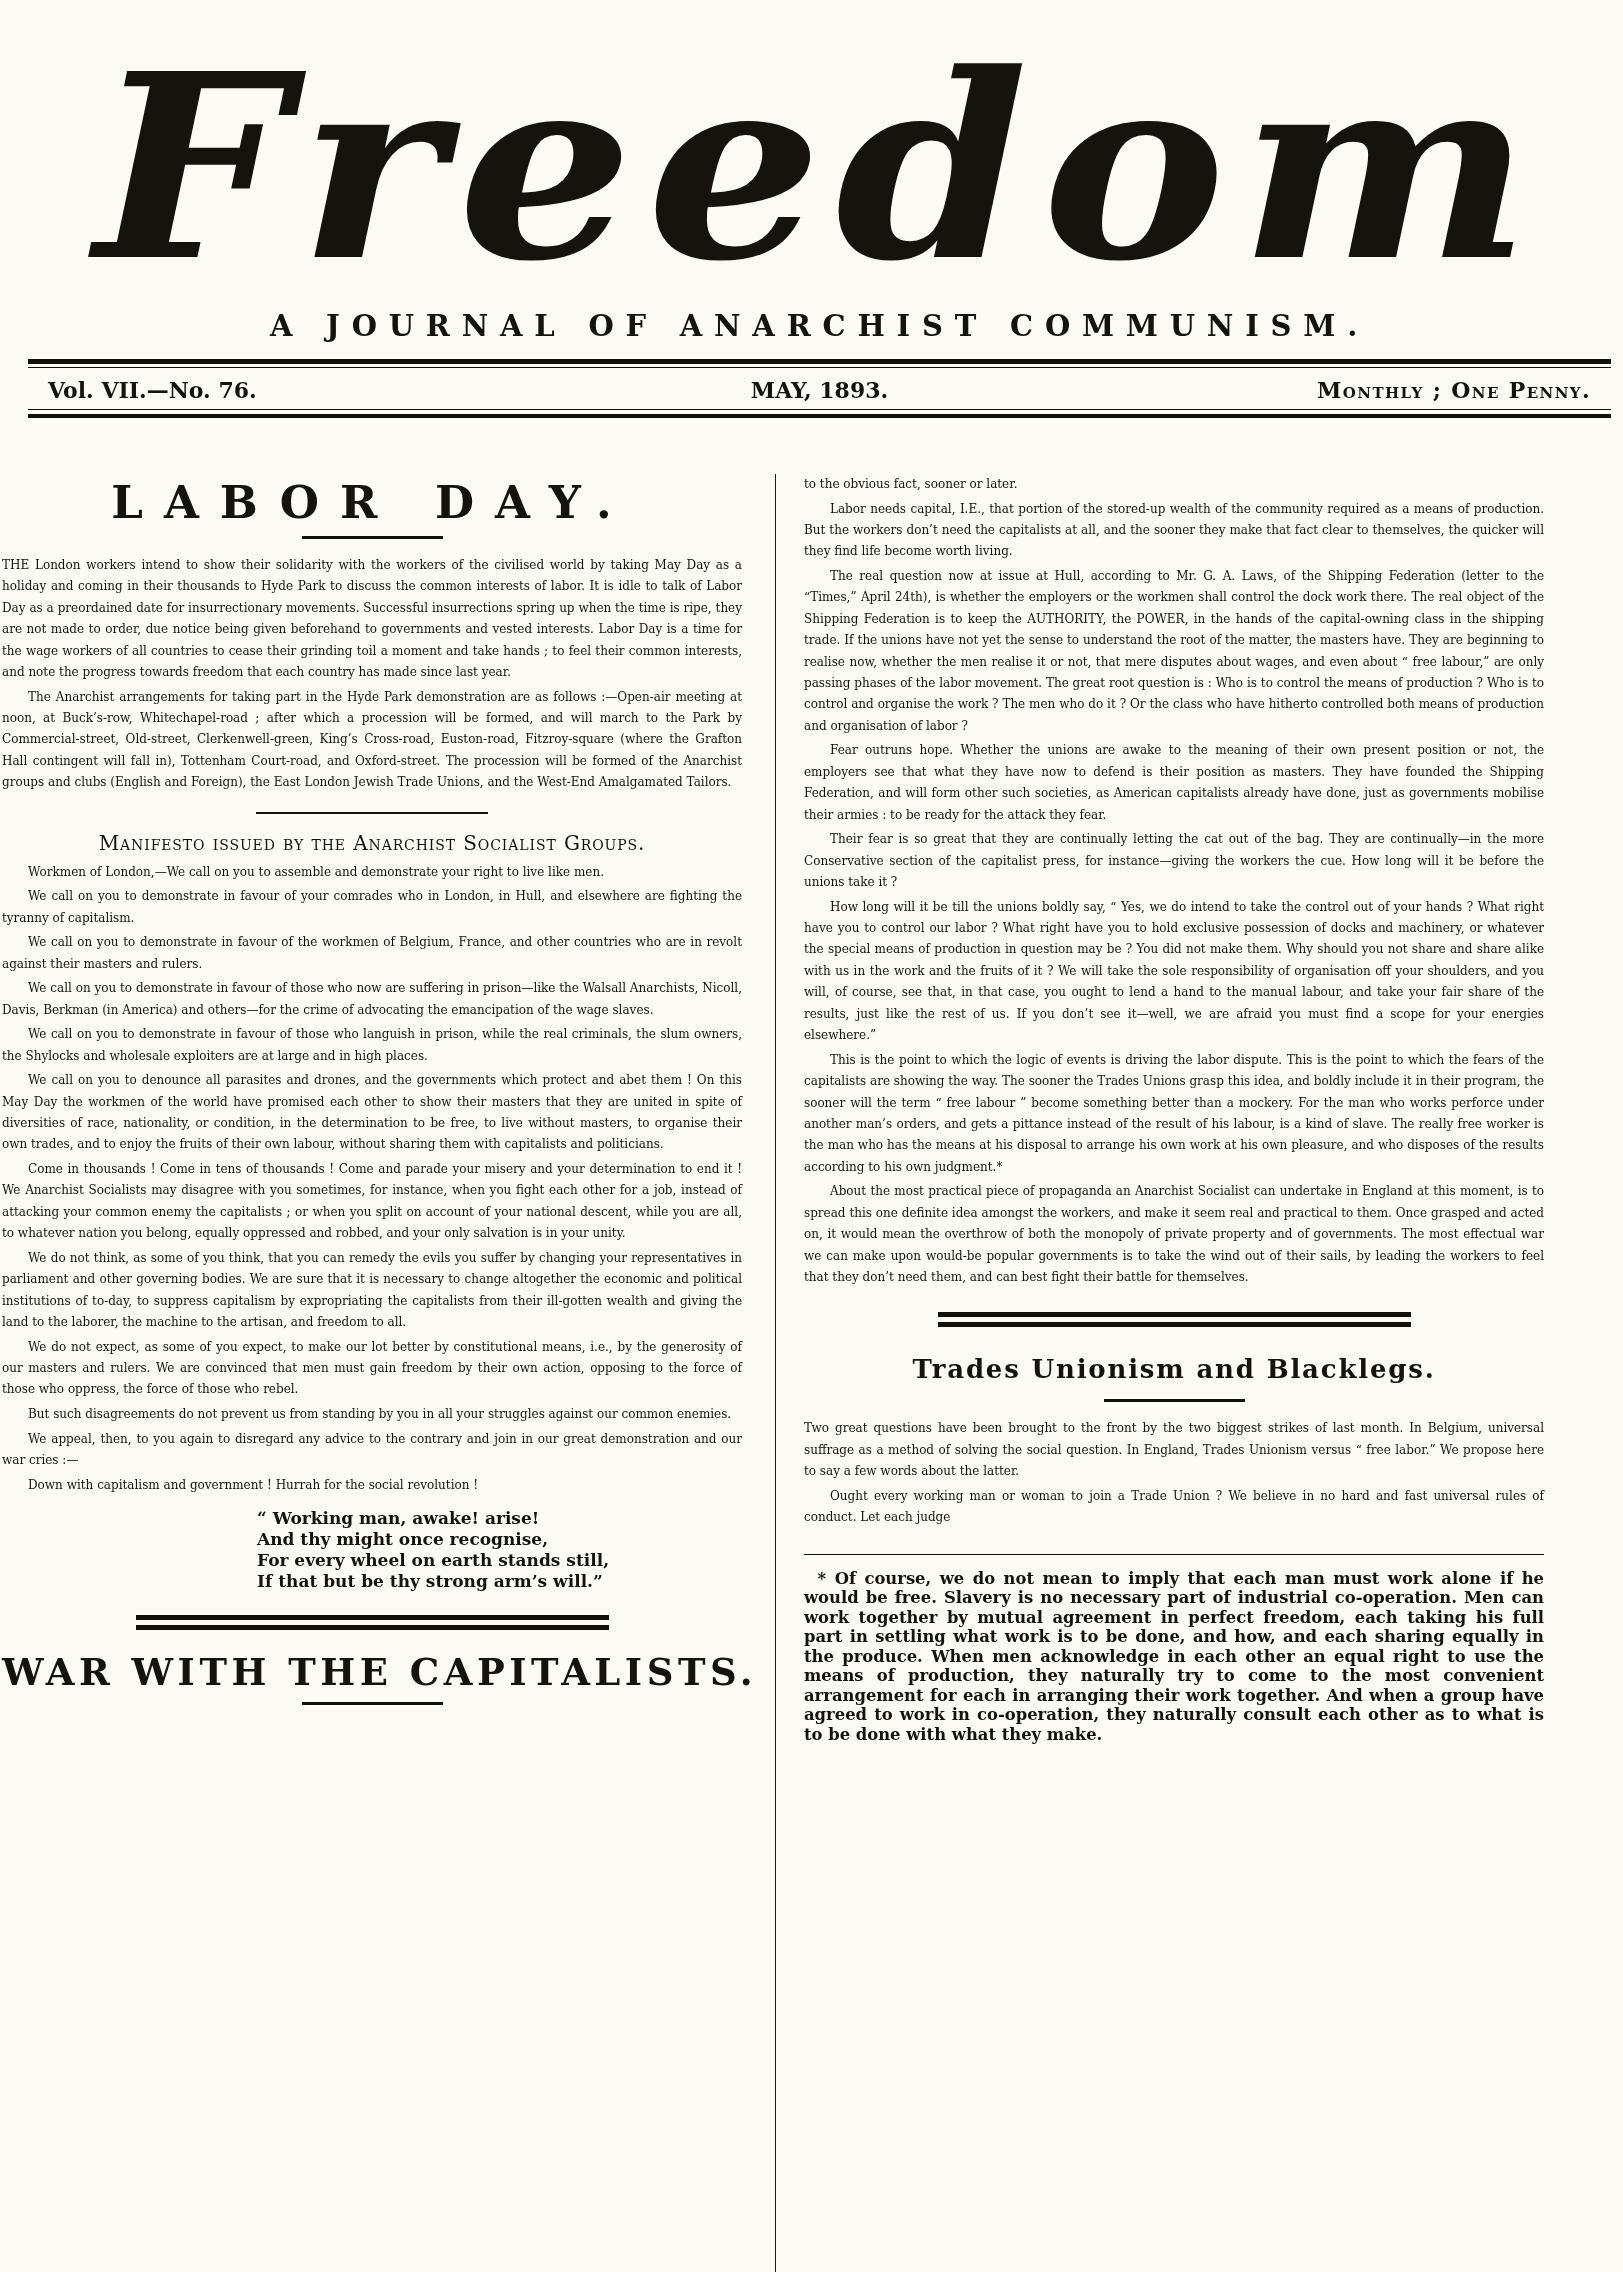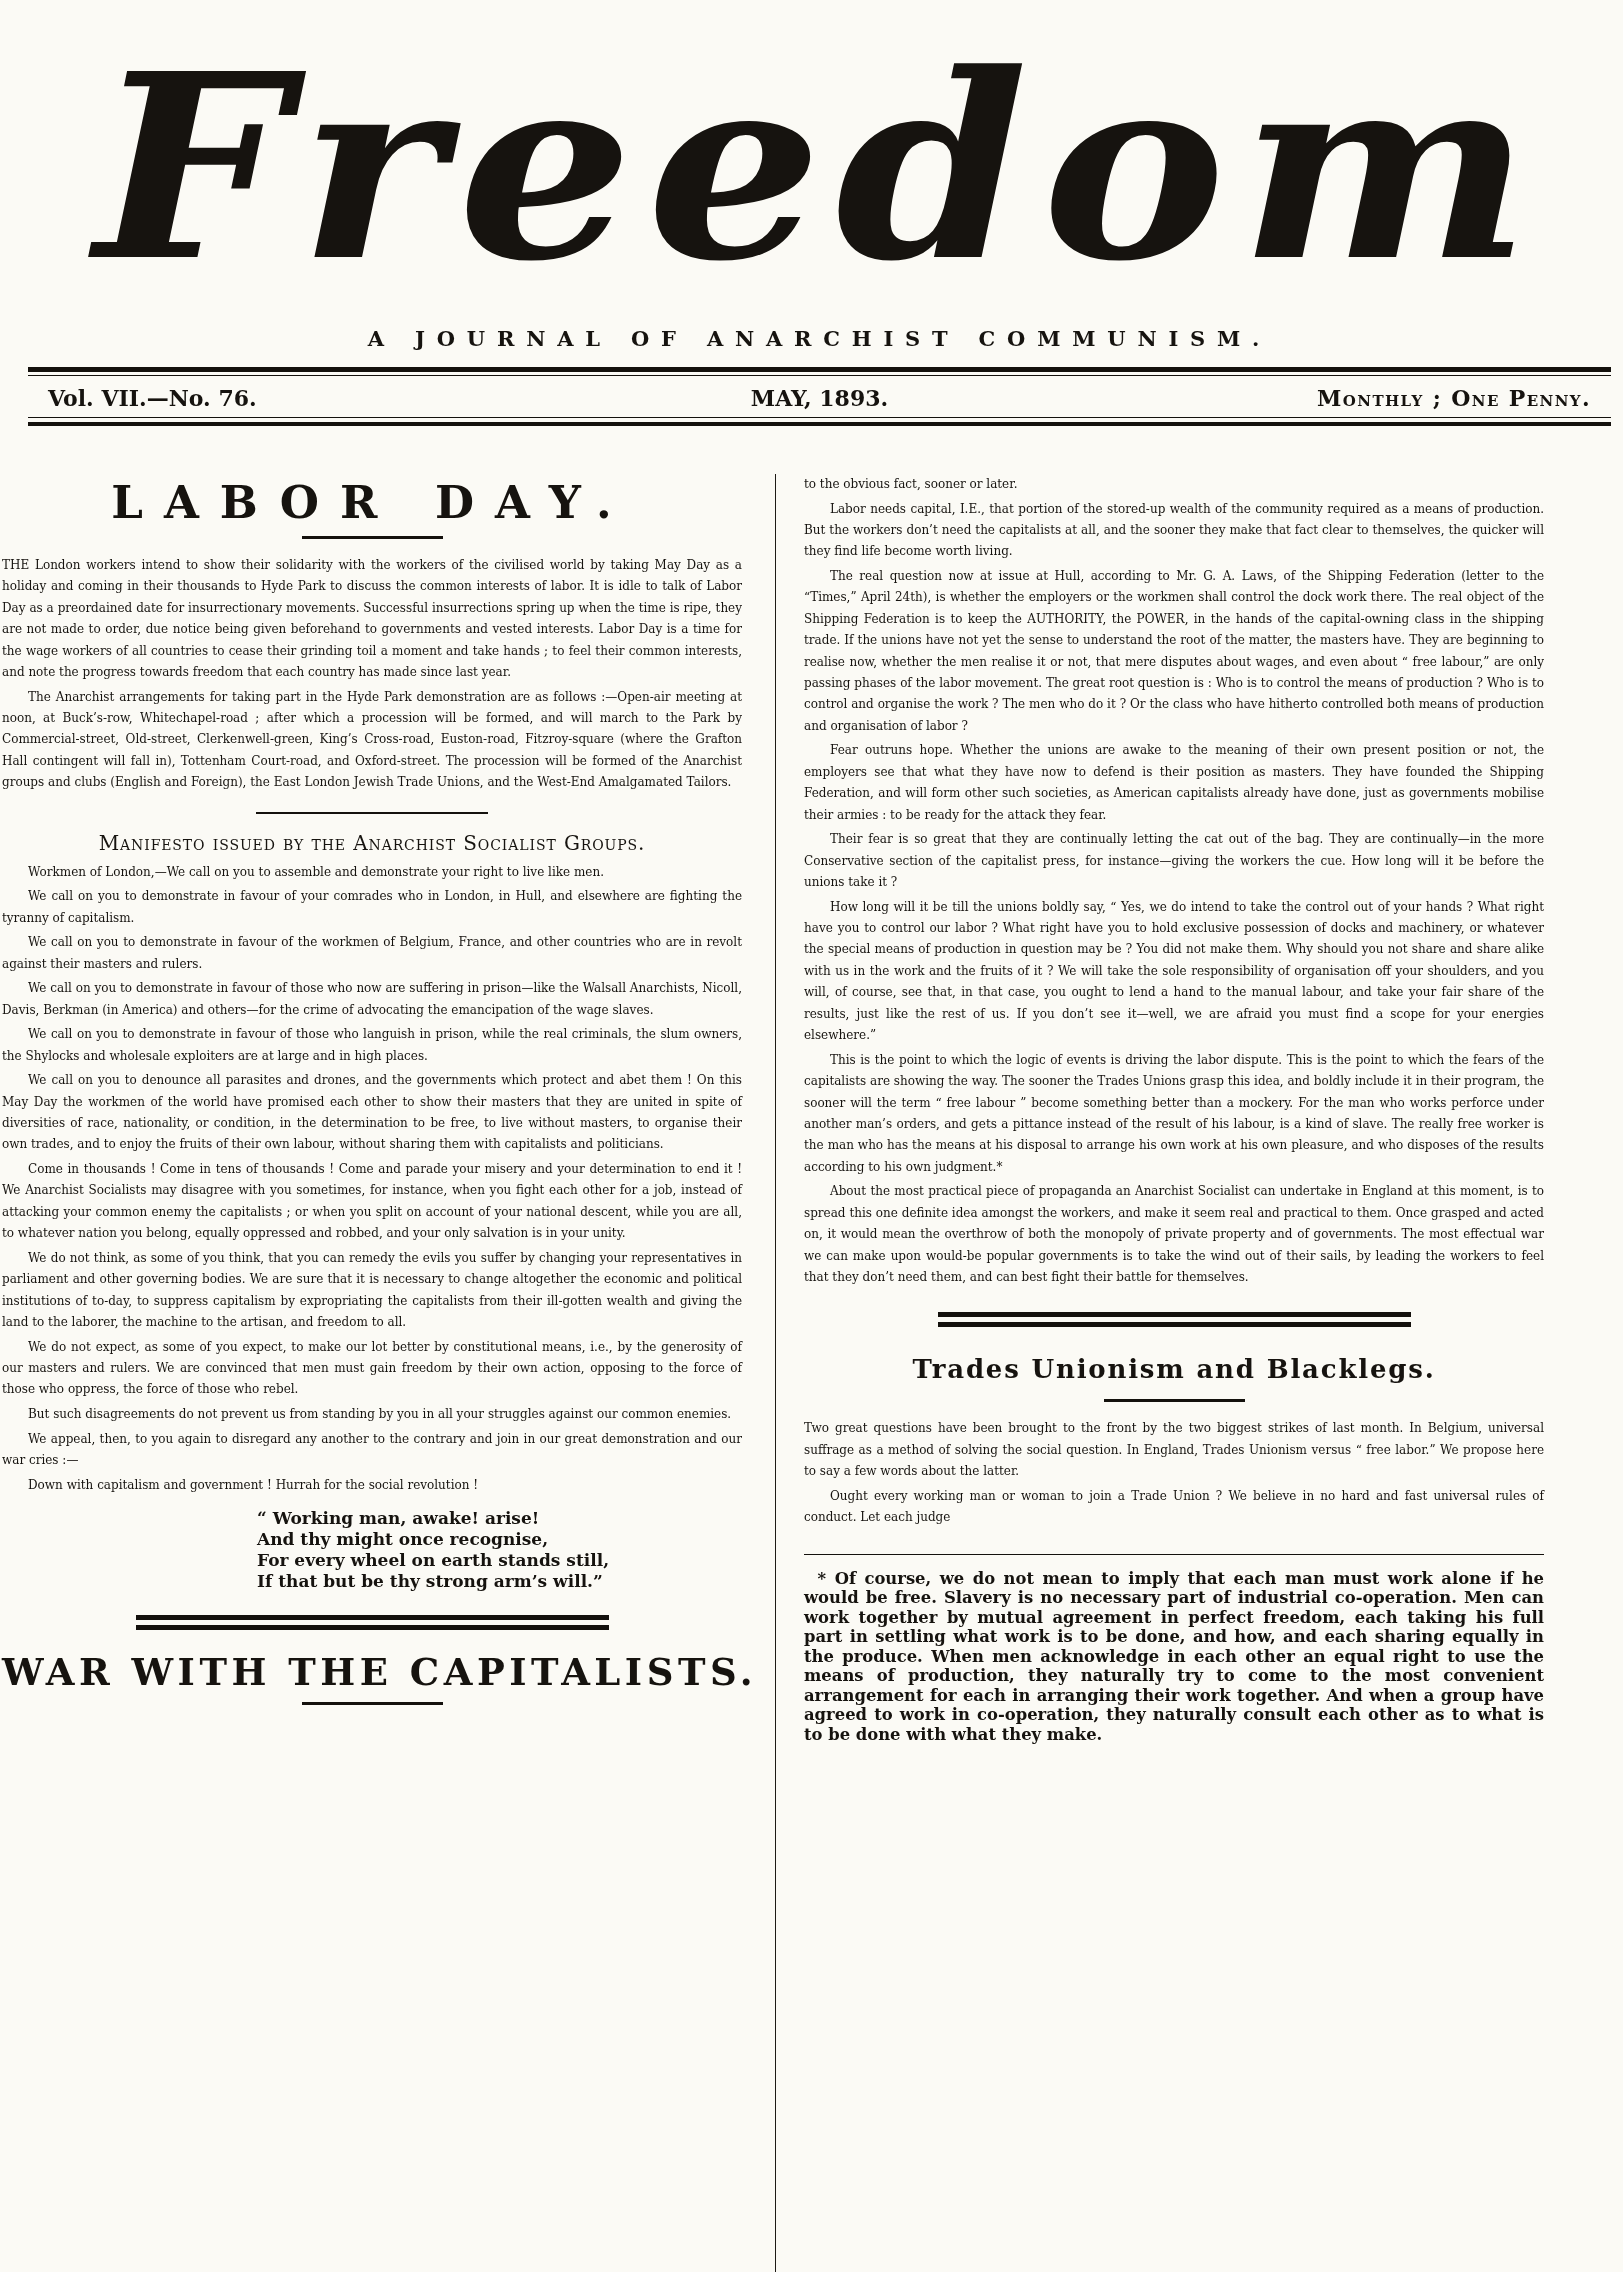--- a/index.html
+++ b/index.html
@@ -17,22 +17,22 @@
   .logo{
     margin-top:27px;
     font-family:"DejaVu Serif", serif;
     font-style:italic;font-weight:700;
     font-size:255px;line-height:282px;
     letter-spacing:12.7px;
     transform:scaleX(1.08);
     white-space:nowrap;
   }
   .subtitle{
-    margin-top:17px;
-    font-weight:700;font-size:21px;letter-spacing:11.8px;
+    margin-top:0;
+    font-weight:700;font-size:29px;letter-spacing:11.8px;
     white-space:nowrap;
   }
   .rule-heavy{margin:15.5px 11.8px 0 11.8px;border-top:5.5px solid #14110d;border-bottom:1.8px solid #14110d;height:3.6px;}
   .dateline{
     display:flex;align-items:baseline;
     padding:9px 32px 6.4px 32px;
     font-size:22px;font-weight:700;
   }
   .dateline .left{flex:1;text-align:left;}
   .dateline .center{flex:1;text-align:center;}
@@ -109,21 +109,21 @@
       <p class="indent">Workmen of London,—We call on you to assemble and demonstrate your right to live like men.</p>
       <p class="indent">We call on you to demonstrate in favour of your comrades who in London, in Hull, and elsewhere are fighting the tyranny of capitalism.</p>
       <p class="indent">We call on you to demonstrate in favour of the workmen of Belgium, France, and other countries who are in revolt against their masters and rulers.</p>
       <p class="indent">We call on you to demonstrate in favour of those who now are suffering in prison—like the Walsall Anarchists, Nicoll, Davis, Berkman (in America) and others—for the crime of advocating the emancipation of the wage slaves.</p>
       <p class="indent">We call on you to demonstrate in favour of those who languish in prison, while the real criminals, the slum owners, the Shylocks and wholesale exploiters are at large and in high places.</p>
       <p class="indent">We call on you to denounce all parasites and drones, and the governments which protect and abet them !  On this May Day the workmen of the world have promised each other to show their masters that they are united in spite of diversities of race, nationality, or condition, in the determination to be free, to live without masters, to organise their own trades, and to enjoy the fruits of their own labour, without sharing them with capitalists and politicians.</p>
       <p class="indent">Come in thousands !  Come in tens of thousands !  Come and parade your misery and your determination to end it !  We Anarchist Socialists may disagree with you sometimes, for instance, when you fight each other for a job, instead of attacking your common enemy the capitalists ; or when you split on account of your national descent, while you are all, to whatever nation you belong, equally oppressed and robbed, and your only salvation is in your unity.</p>
       <p class="indent">We do not think, as some of you think, that you can remedy the evils you suffer by changing your representatives in parliament and other governing bodies.  We are sure that it is necessary to change altogether the economic and political institutions of to-day, to suppress capitalism by expropriating the capitalists from their ill-gotten wealth and giving the land to the laborer, the machine to the artisan, and freedom to all.</p>
       <p class="indent">We do not expect, as some of you expect, to make our lot better by constitutional means, i.e., by the generosity of our masters and rulers. We are convinced that men must gain freedom by their own action, opposing to the force of those who oppress, the force of those who rebel.</p>
       <p class="indent">But such disagreements do not prevent us from standing by you in all your struggles against our common enemies.</p>
-      <p class="indent">We appeal, then, to you again to disregard any another to the contrary and join in our great demonstration and our war cries :—</p>
+      <p class="indent">We appeal, then, to you again to disregard any advice to the contrary and join in our great demonstration and our war cries :—</p>
       <p class="indent">Down with capitalism and government !  Hurrah for the social revolution !</p>
       <div class="poem">
         <div>“ Working man, awake! arise!</div>
         <div>And thy might once recognise,</div>
         <div>For every wheel on earth stands still,</div>
         <div>If that but be thy strong arm’s will.”</div>
       </div>
     </section>
 
     <div class="rule-double"></div>

